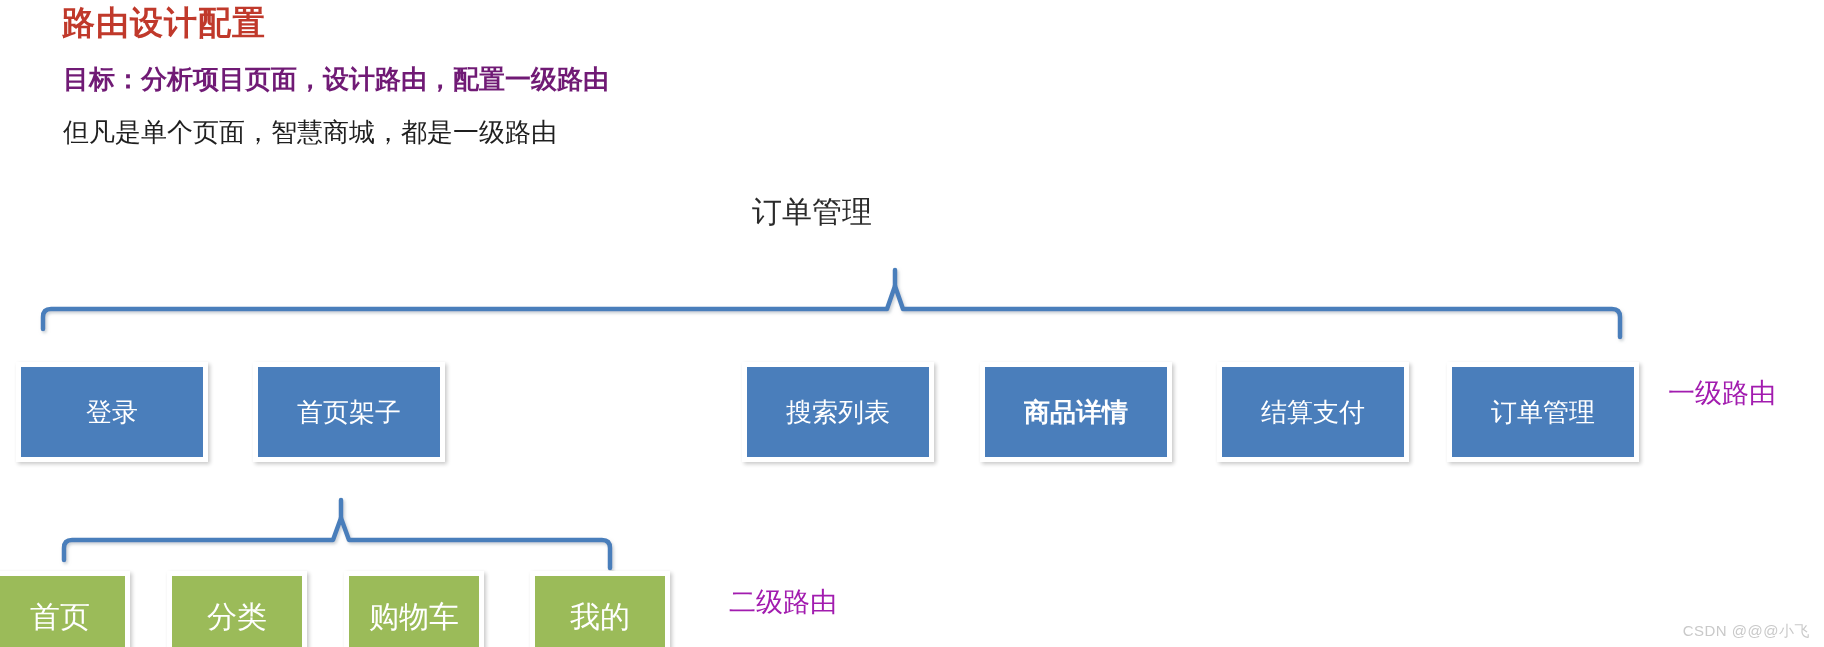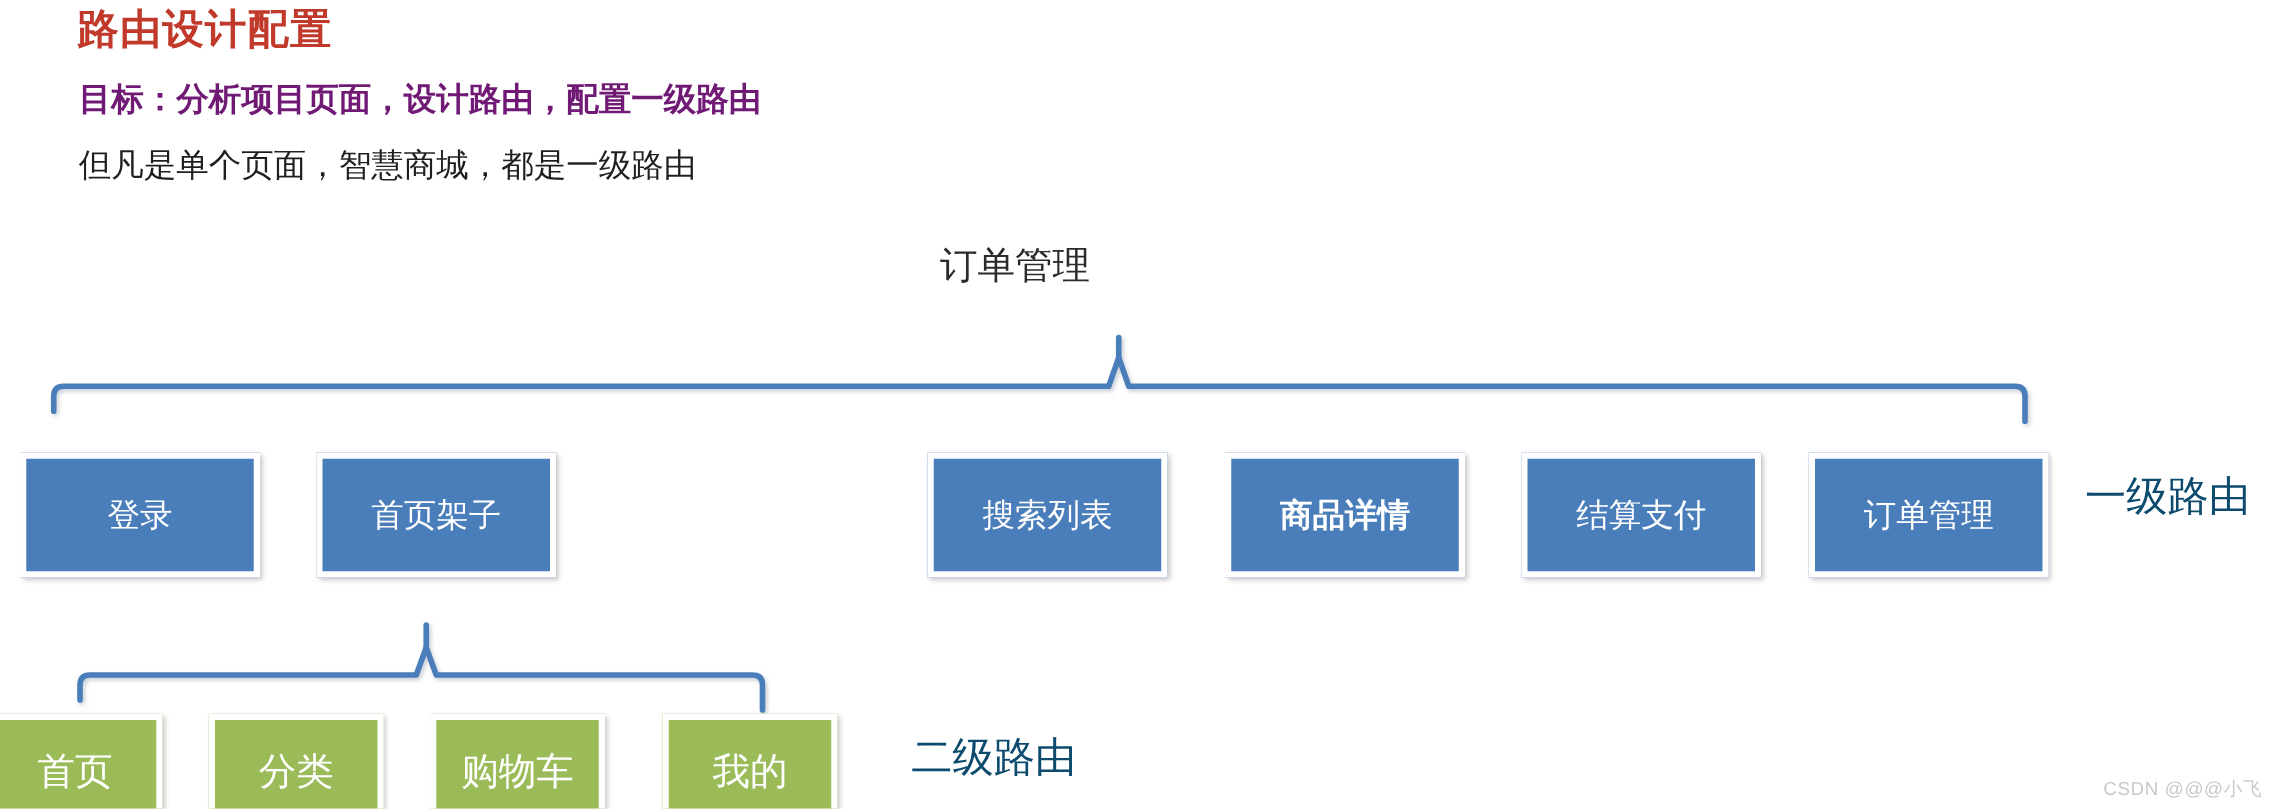--- a/index.html
+++ b/index.html
@@ -106,22 +106,22 @@
     position: absolute;
     left: 0;
     top: 571px;
     width: 1824px;
     height: 100px;
   }
 
   
   .side-label {
     position: absolute;
-    font-size: 33px;
-    color: #0c4a6e;
+    font-size: 27px;
+    color: #a21caf;
     white-space: nowrap;
   }
   .side-label.lvl1 { left: 1668px; top: 375px; }
   .side-label.lvl2 { left: 729px; top: 584px; }
 
   
   .watermark {
     position: absolute;
     right: 14px;
     bottom: 6px;

